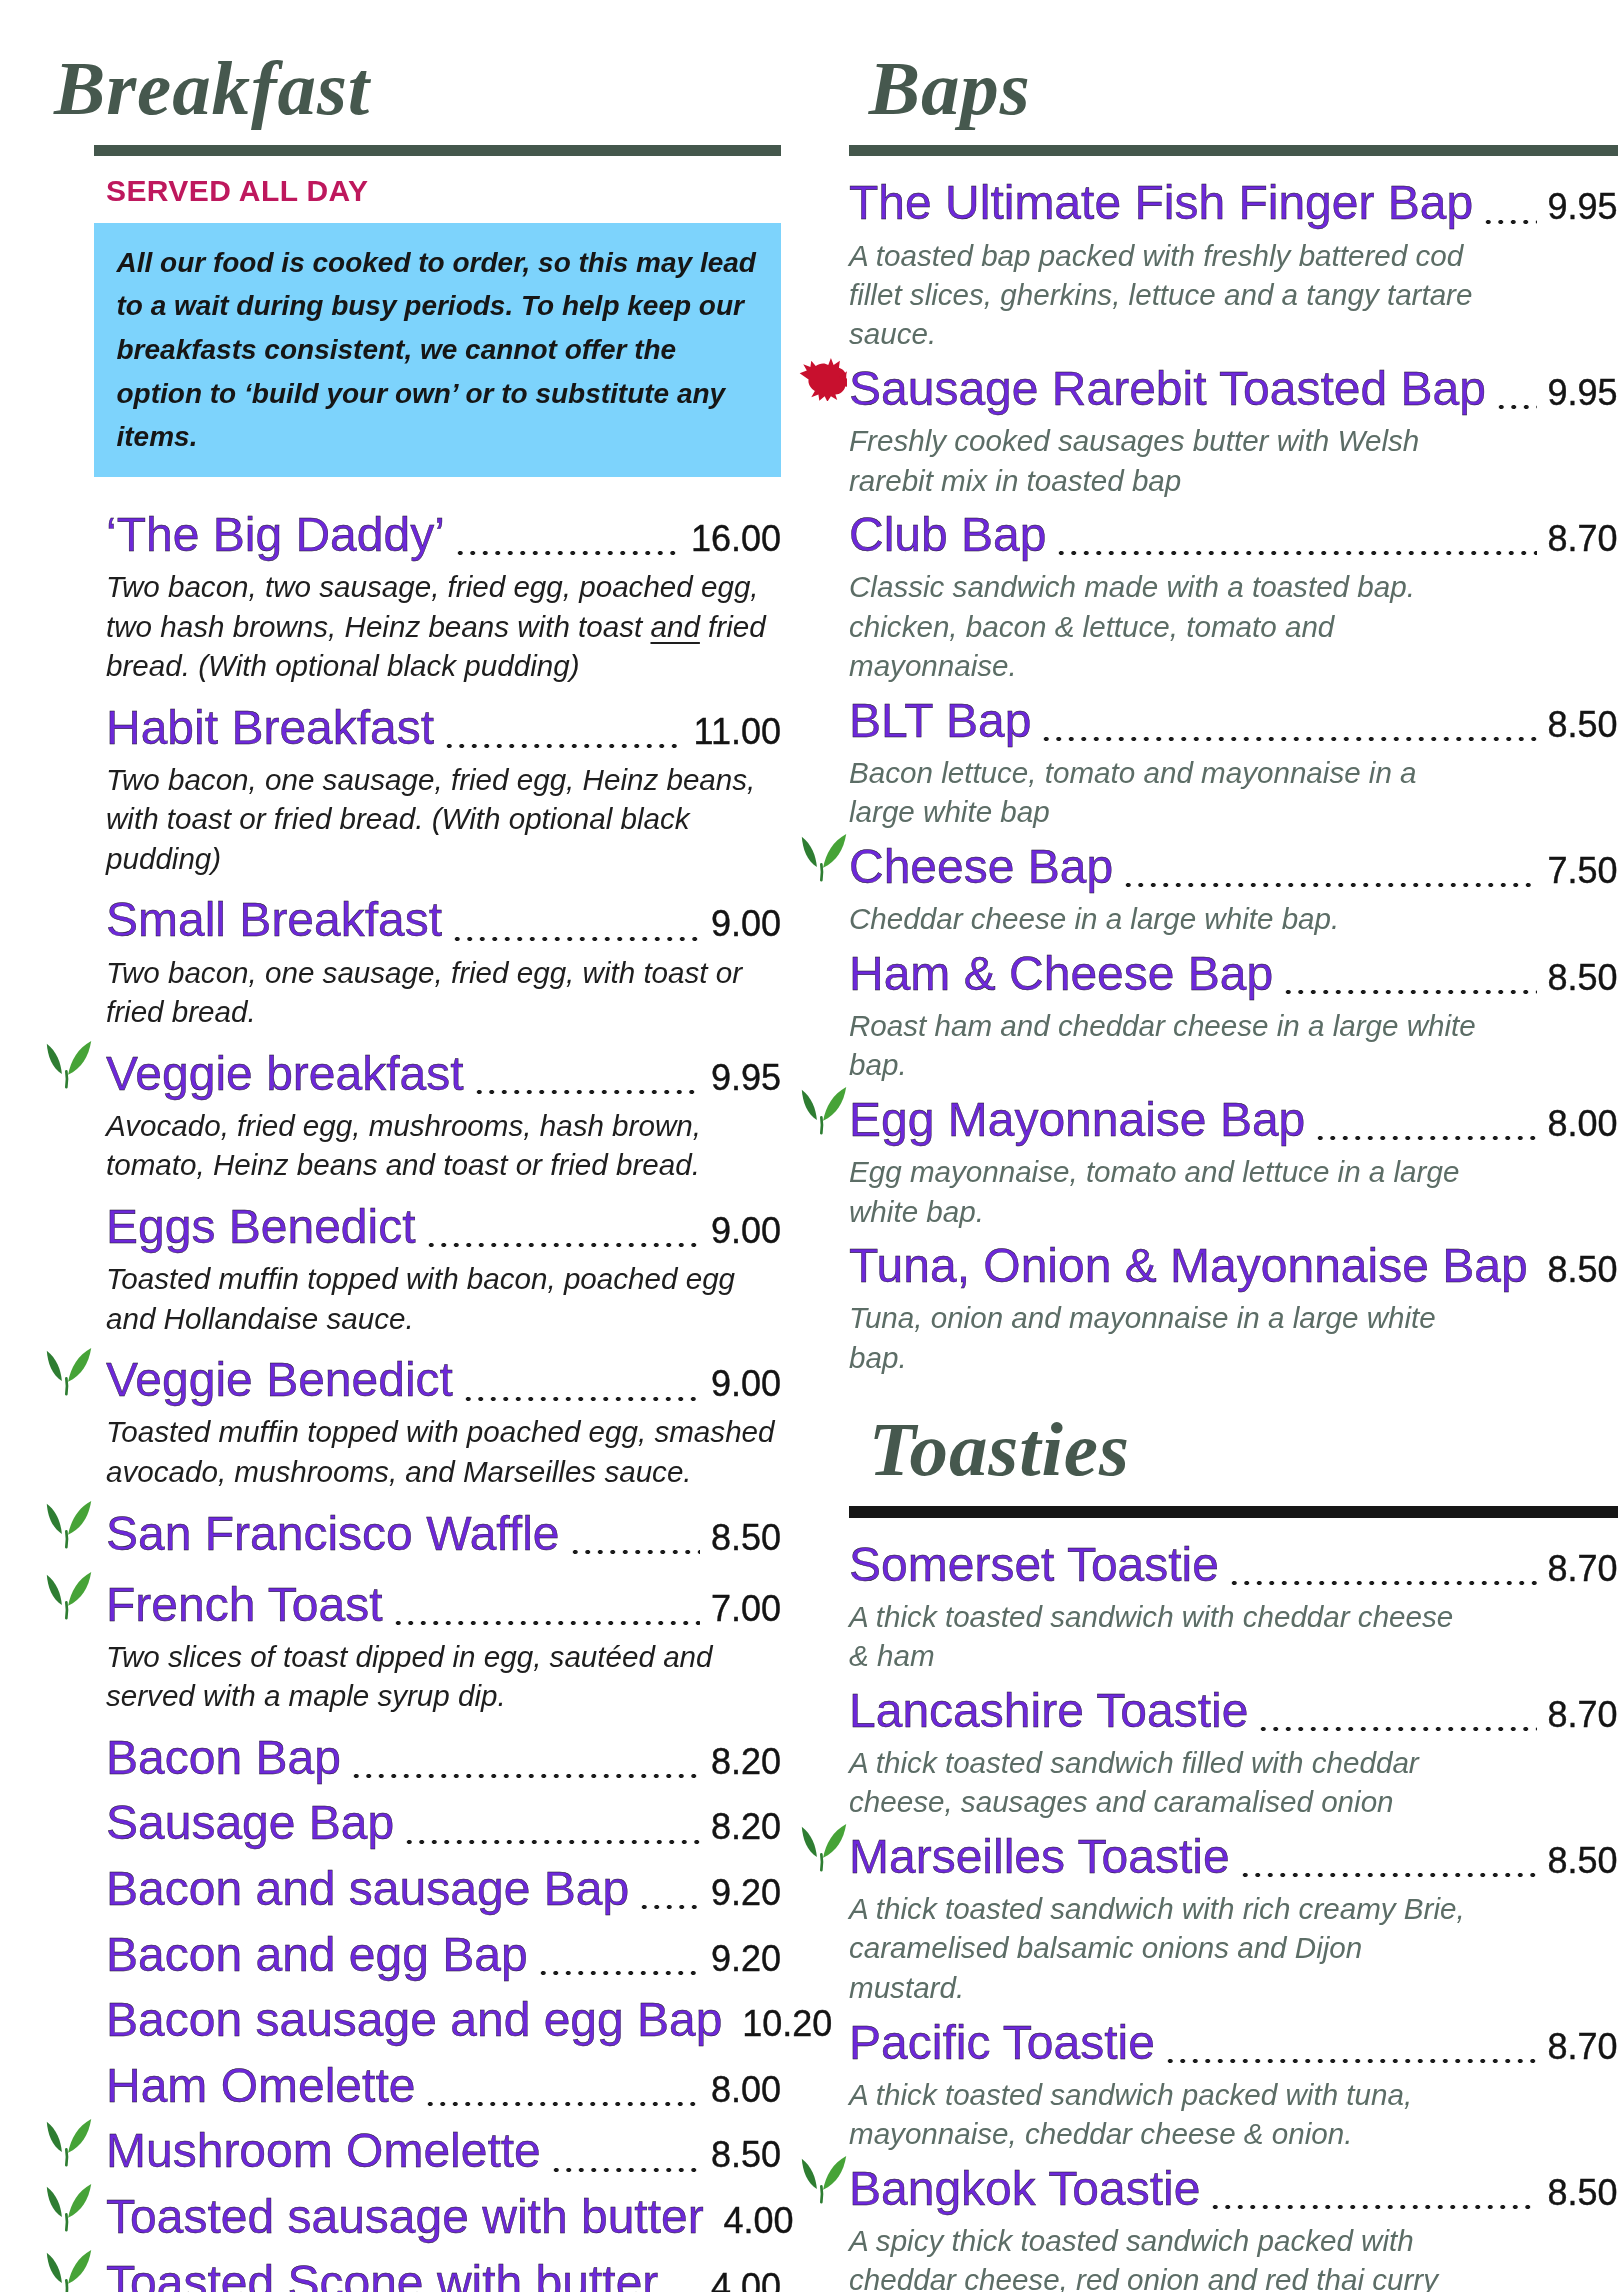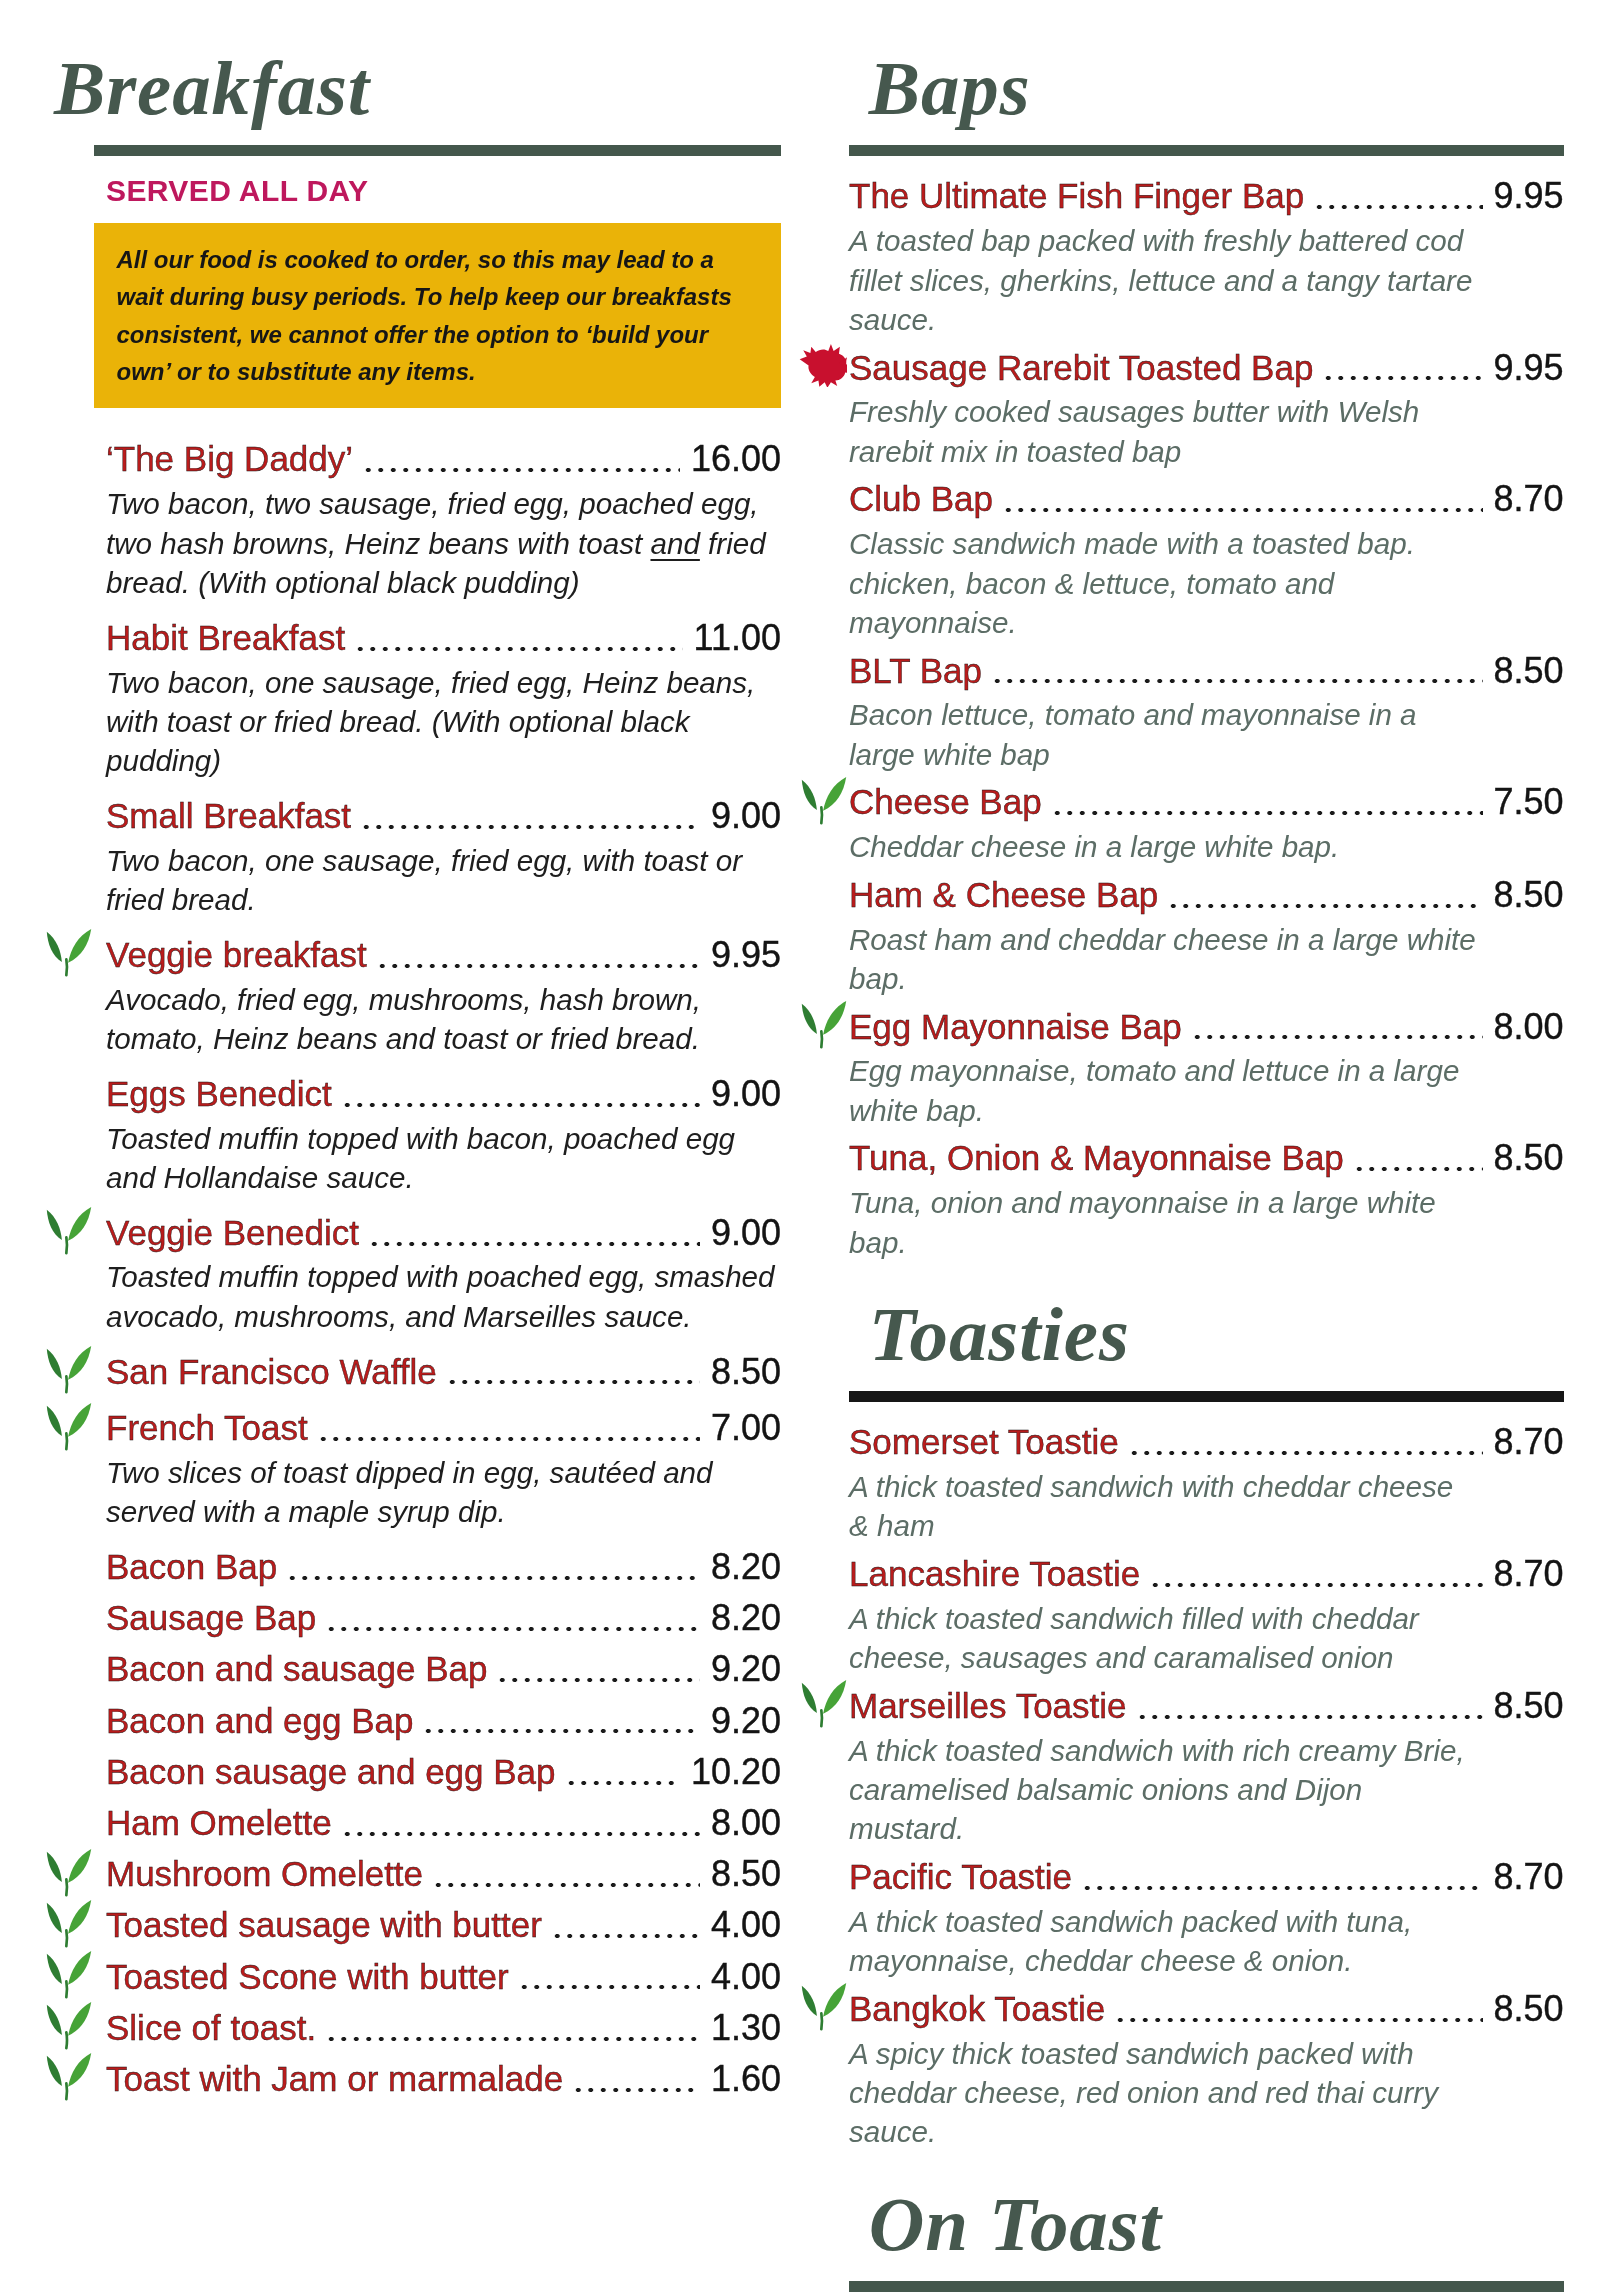--- a/index.html
+++ b/index.html
@@ -13,28 +13,28 @@
   .script{font-family:Liberation Serif, serif;font-style:italic;font-weight:bold;
           color:#46584E;font-size:77px;line-height:0.95;letter-spacing:0.9px;}
   .col-left .script{margin-left:-52px;}
   .col-right .script{margin-left:19.7px;}
   .rule{height:11.6px;background:#44574C;margin:19.7px 0 18px 0;}
   .col-left .rule{margin-left:-12.5px;}
   .rule-black{background:#161616;}
   .gap-top{margin-top:36px;}
 
   .served{font-weight:bold;font-size:30px;letter-spacing:0.4px;margin:3.6px 0 14.3px 0;color:#be185d;}
-  .notice{background:#eab308;font-weight:bold;font-style:italic;font-size:24px;line-height:1.56;
+  .notice{background:#7dd3fc;font-weight:bold;font-style:italic;font-size:28px;line-height:1.56;
           padding:18px 23px;margin:0 0 29px -12.5px;color:#161616;}
 
   .item{position:relative;margin-bottom:13.4px;}
   .item.no-desc{margin-bottom:8px;}
   .col-right .item{margin-bottom:6.3px;}
   .row{display:flex;align-items:baseline;line-height:1.2;}
-  .nm{font-size:35px;white-space:nowrap;color:#b91c1c;-webkit-text-stroke:0.4px #141414;}
+  .nm{font-size:48px;white-space:nowrap;color:#6d28d9;-webkit-text-stroke:0.4px #141414;}
   .pr{font-size:36px;color:#141414;-webkit-text-stroke:0.4px #141414;margin-left:9px;}
   .leader{flex:1;height:8px;margin:0 1.8px 6.3px 9px;align-self:flex-end;
           background-image:radial-gradient(circle,#1a1a1a 2.2px,rgba(0,0,0,0) 2.5px);
           background-size:12.5px 8px;background-position:left center;background-repeat:repeat-x;}
   .desc{position:relative;font-style:italic;font-size:29.6px;line-height:1.33;margin-top:3.6px;color:#1e1e1e;}
   .col-left .desc{max-width:681px;}
   .col-right .desc{max-width:627px;}
   .desc.muted{color:#5C6D66;}
   .desc u{text-underline-offset:4.5px;text-decoration-thickness:1.8px;}
 

